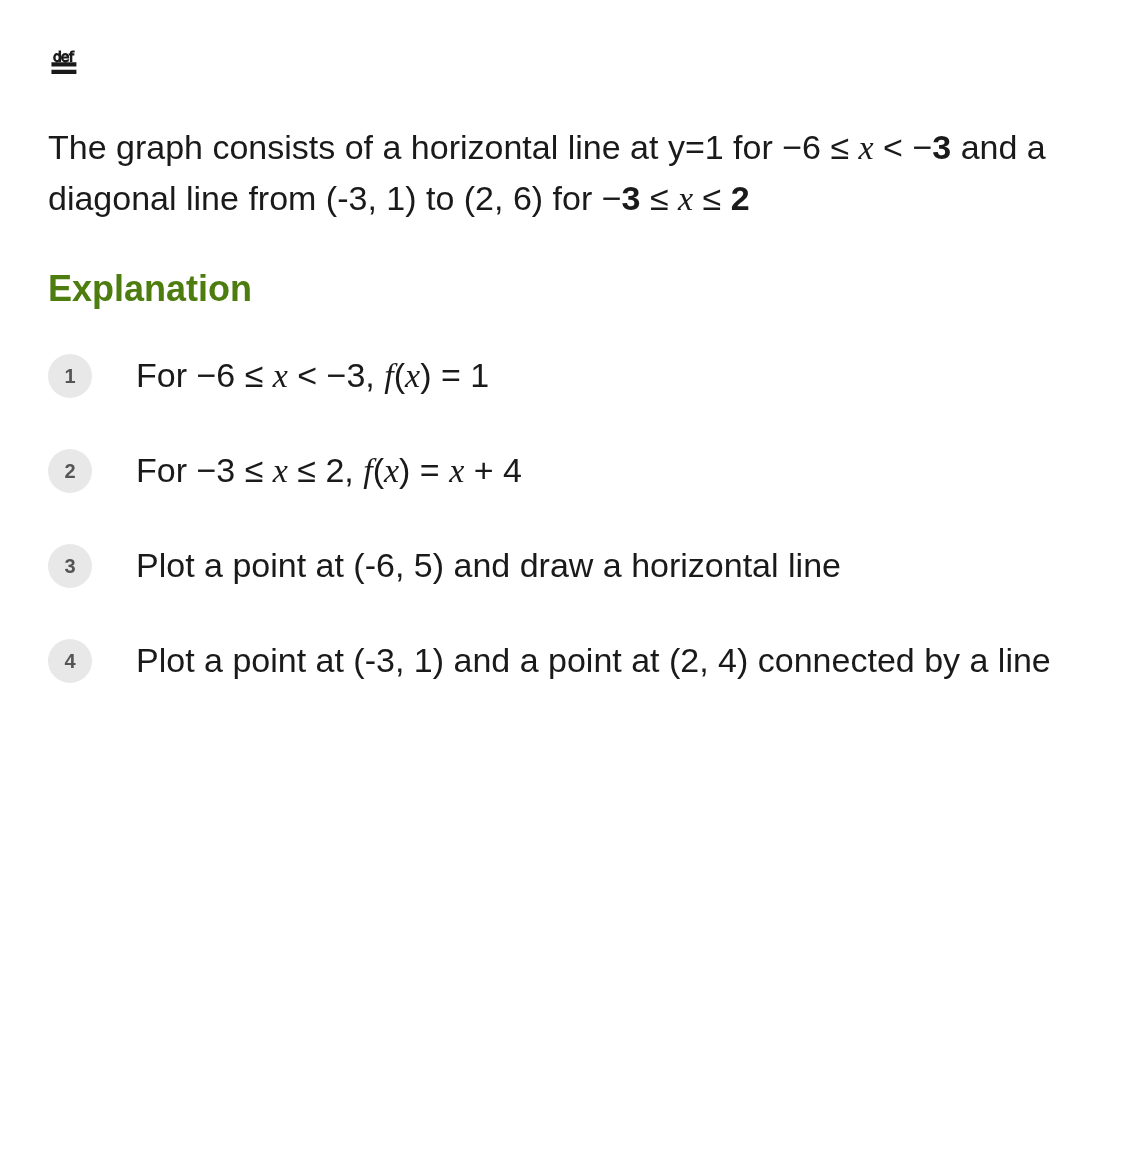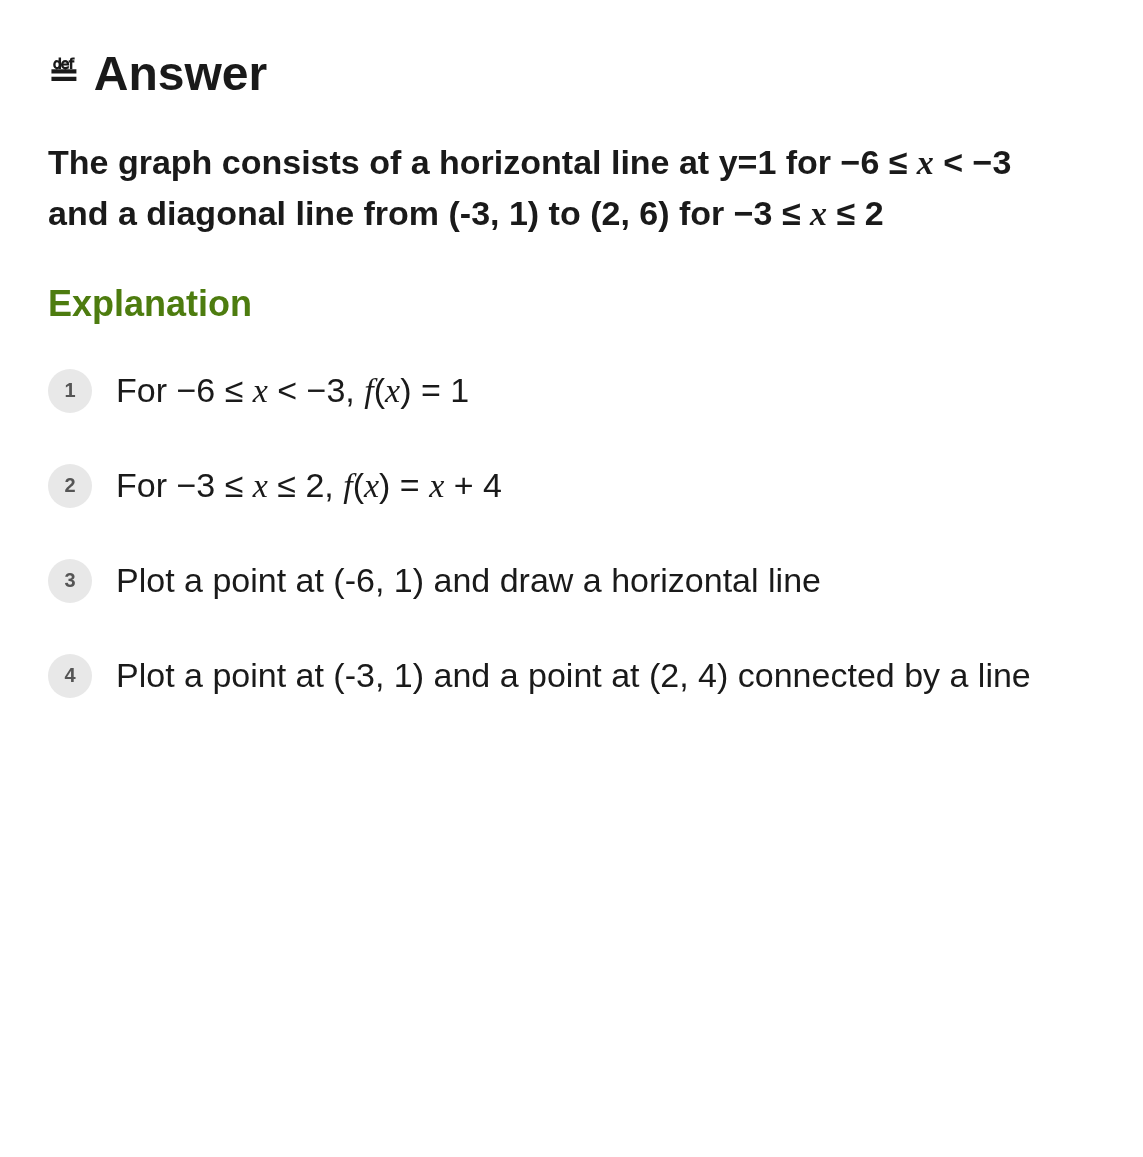--- a/index.html
+++ b/index.html
@@ -33,21 +33,21 @@
 
     .header-title {
       font-size: 48px;
       font-weight: 800;
       color: #1a1a1a;
       line-height: 1.1;
     }
 
     .answer-text {
       font-size: 34px;
-      font-weight: 700;
+      font-weight: 400;
       color: #1a1a1a;
       line-height: 1.5;
       margin-bottom: 44px;
       max-width: 1000px;
     }
 
     .answer-text em {
       font-style: italic;
       font-family: 'Georgia', 'Times New Roman', serif;
     }
@@ -87,33 +87,33 @@
       flex-shrink: 0;
       margin-top: 4px;
     }
 
     .step-content {
       font-size: 34px;
       font-weight: 400;
       color: #1a1a1a;
       line-height: 1.5;
       flex: 1;
+      margin-left: 20px;
     }
 
     .step-content em {
       font-style: italic;
       font-family: 'Georgia', 'Times New Roman', serif;
     }
   </style>
 </head>
 <body>
 
 <div class="header">
   <span class="header-icon">≝</span>
-  <span class="header-title">Answer</span>
 </div>
 
 <div class="answer-text">
   The graph consists of a horizontal line at y=1 for −6 ≤ <em>x</em> &lt; −<strong>3</strong> and a diagonal line from (-3, 1) to (2, 6) for −<strong>3</strong> ≤ <em>x</em> ≤ <strong>2</strong>
 </div>
 
 <div class="explanation-heading">Explanation</div>
 
 <div class="steps">
 
@@ -127,21 +127,21 @@
   <div class="step">
     <div class="step-number">2</div>
     <div class="step-content">
       For −3 ≤ <em>x</em> ≤ 2, <em>f</em>(<em>x</em>) = <em>x</em> + 4
     </div>
   </div>
 
   <div class="step">
     <div class="step-number">3</div>
     <div class="step-content">
-      Plot a point at (-6, 1) and draw a horizontal line
+      Plot a point at (-6, 5) and draw a horizontal line
     </div>
   </div>
 
   <div class="step">
     <div class="step-number">4</div>
     <div class="step-content">
       Plot a point at (-3, 1) and a point at (2, 4) connected by a line
     </div>
   </div>
 

